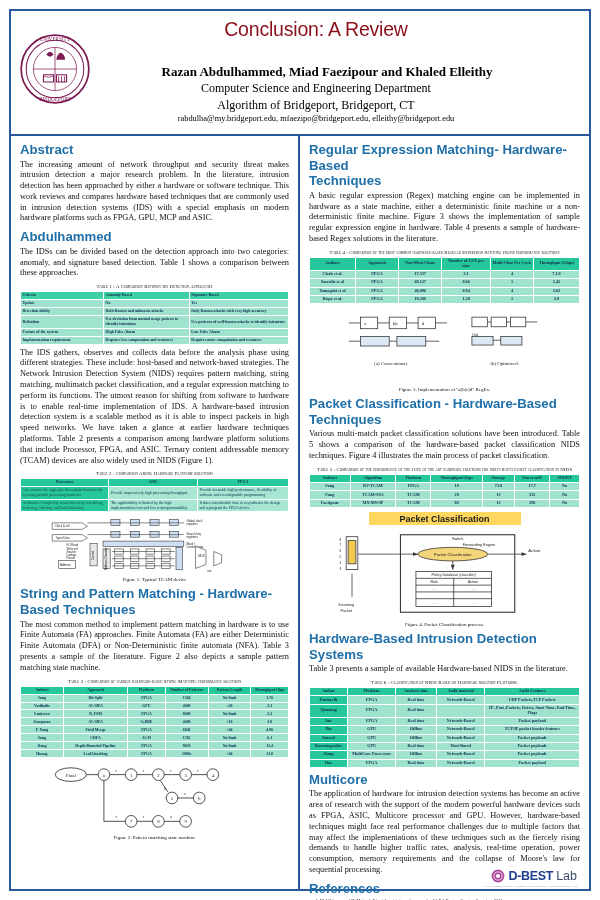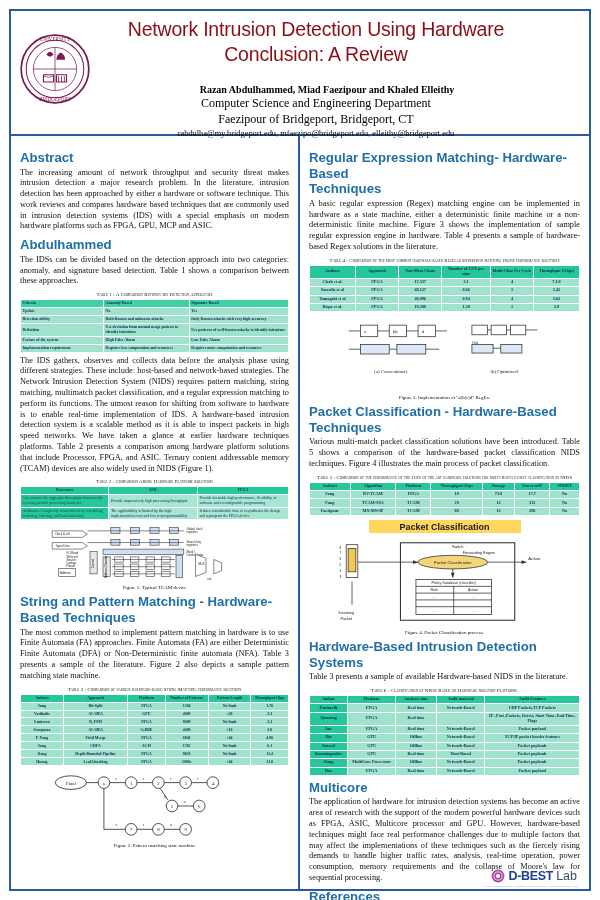--- a/index.html
+++ b/index.html
@@ -31,22 +31,22 @@
   .title-block { text-align: center; padding-left: 40px; padding-right: 8px; }
   .ptitle {
     font-family: "Liberation Sans", sans-serif;
     font-size: 19.5px;
     line-height: 1.30;
     color: #8b0f19;
     font-weight: 400;
     letter-spacing: -0.2px;
   }
   .authors {
-    font-size: 10px; font-weight: bold; color: #000;
-    margin-top: 16px;
+    font-size: 13px; font-weight: bold; color: #000;
+    margin-top: 22px;
     padding-left: 22px;
   }
   .affil { font-size: 12px; color: #000; line-height: 1.38; }
   .emails { font-size: 8.4px; color: #000; line-height: 1.35; }
 
   
   .body-cols {
     position: relative;
     display: flex;
     height: 755px;
@@ -59,21 +59,21 @@
   .col-right { width: 291px; }
 
   h2.sec {
     font-family: "Liberation Sans", sans-serif;
     font-size: 13.2px;
     font-weight: bold;
     color: #1f6fa8;
     line-height: 1.18;
     margin: 4px 0 2px 0;
   }
-  h2.sec.first { margin-top: 8px; }
+  h2.sec.first { margin-top: 0; }
   p.body {
     font-size: 8.3px;
     line-height: 1.30;
     text-align: justify;
     color: #111;
     margin-bottom: 5px;
   }
   .tcap {
     font-size: 4.9px;
     text-align: center;
@@ -186,26 +186,25 @@
       <path d="M35 60 q6 3 12 0" stroke="#7b1a52" stroke-width="1" fill="none"></path>
       <path d="M52 58 h14 v10 h-14z" fill="none" stroke="#7b1a52" stroke-width="1.6"></path>
       <line x1="55" y1="60" x2="55" y2="68" stroke="#7b1a52" stroke-width="1.2"></line>
       <line x1="59" y1="60" x2="59" y2="68" stroke="#7b1a52" stroke-width="1.2"></line>
       <line x1="63" y1="60" x2="63" y2="68" stroke="#7b1a52" stroke-width="1.2"></line>
       <text x="50" y="11" font-size="7" fill="#7b1a52" text-anchor="middle" font-family="'Liberation Serif',serif">UNIVERSITY</text>
       <text x="50" y="95" font-size="7" fill="#7b1a52" text-anchor="middle" font-family="'Liberation Serif',serif">BRIDGEPORT</text>
     </svg>
     <div class="title-block">
       <div class="ptitle">
-        <div>Network Intrusion Detection Using Hardware</div>
         <div>Conclusion: A Review</div>
       </div>
       <div class="authors">Razan Abdulhammed, Miad Faezipour and Khaled Elleithy</div>
       <div class="affil">Computer Science and Engineering Department</div>
-      <div class="affil">Faezipour of Bridgeport, Bridgeport, CT</div>
+      <div class="affil">Algorithm of Bridgeport, Bridgeport, CT</div>
       <div class="emails">rabdulha@my.bridgeport.edu, mfaezipo@bridgeport.edu, elleithy@bridgeport.edu</div>
     </div>
   </div>
 
   <div class="body-cols">
 
     <div class="col col-left">
 
       <h2 class="sec first">Abstract</h2>
       <p class="body">The increasing amount of network throughput and security threat makes intrusion detection a major research problem. In the literature, intrusion detection has been approached by either a hardware or software technique. This work reviews and compares hardware based techniques that are commonly used in intrusion detection systems (IDS) with a special emphasis on modern hardware platforms such as FPGA, GPU, MCP and ASIC.</p>

